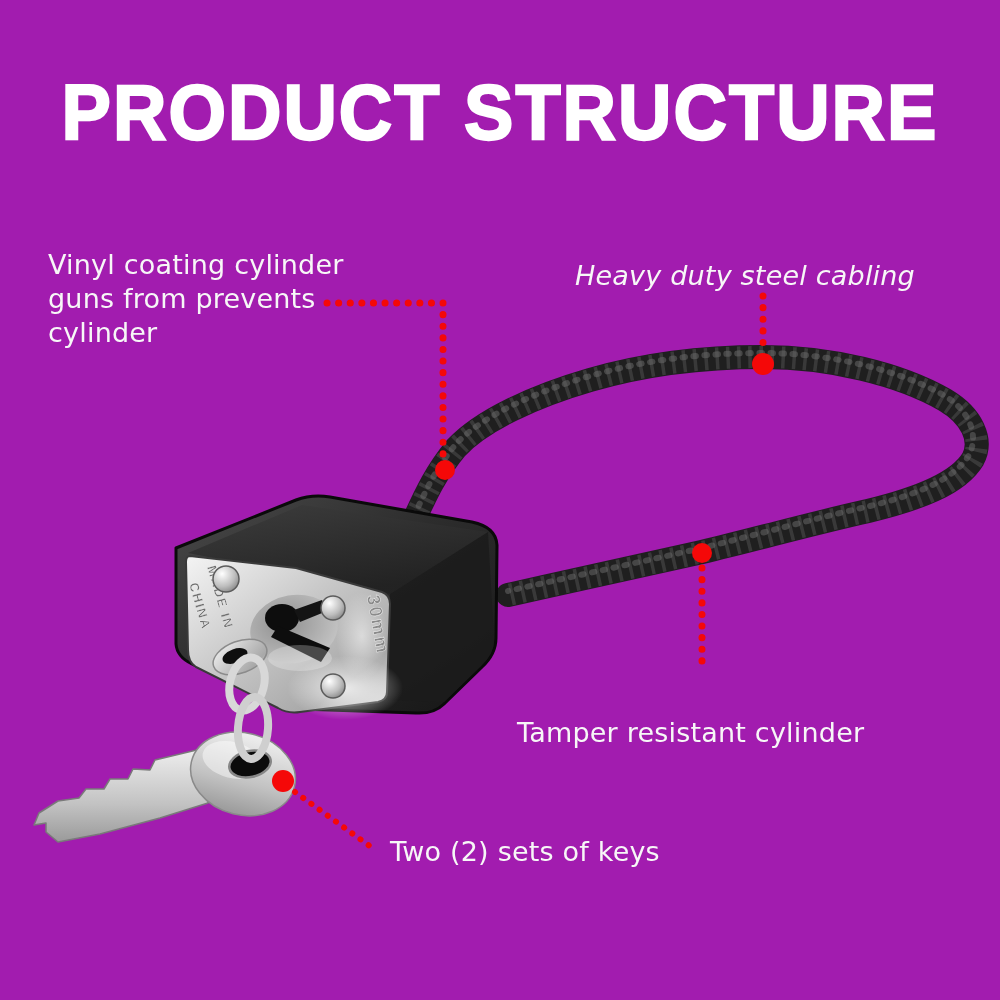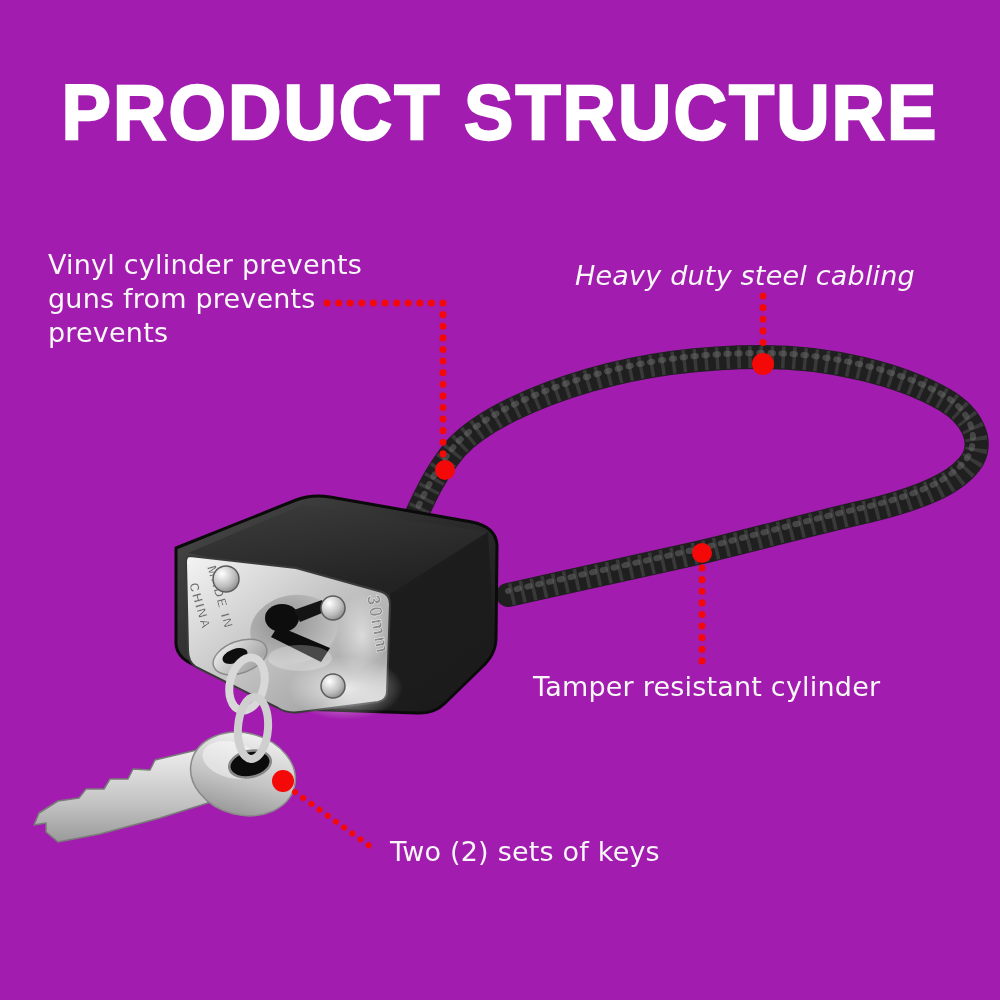--- a/index.html
+++ b/index.html
@@ -5,35 +5,35 @@
   html,body{margin:0;padding:0;background:#000;}
   .stage{position:relative;width:1000px;height:1000px;background:#a21caf;overflow:hidden;
          font-family:"DejaVu Sans",sans-serif;}
   .title{position:absolute;top:68px;left:0;width:1000px;text-align:center;
          font-family:"Liberation Sans",sans-serif;font-weight:bold;font-size:74px;
          color:#fff;letter-spacing:2px;-webkit-text-stroke:2.2px #fff;white-space:nowrap;
          transform:scaleY(1.05);transform-origin:50% 0;}
   .callout{position:absolute;color:#f7f7f7;font-size:27px;line-height:34px;letter-spacing:.2px;}
   .co-vinyl{left:48px;top:248px;}
   .co-cabling{left:575px;top:259px;font-style:italic;}
-  .co-cylinder{left:517px;top:670px;margin-left:16px;}
+  .co-cylinder{left:517px;top:716px;}
   .co-keys{left:390px;top:835px;}
   svg.art{position:absolute;left:0;top:0;}
 </style>
 </head>
 <body>
 
 <div class="stage">
 
   <div class="title">PRODUCT STRUCTURE</div>
 
   <div class="callout co-vinyl">
-    <div>Vinyl cylinder prevents</div>
+    <div>Vinyl coating cylinder</div>
     <div>guns from prevents</div>
-    <div>prevents</div>
+    <div>cylinder</div>
   </div>
 
   <div class="callout co-cabling">Heavy duty steel cabling</div>
   <div class="callout co-cylinder">Tamper resistant cylinder</div>
   <div class="callout co-keys">Two (2) sets of keys</div>
 
   <svg class="art" width="1000" height="1000" viewBox="0 0 1000 1000">
     <defs>
       <linearGradient id="gBody" x1="0" y1="0" x2="1" y2="1">
         <stop offset="0" stop-color="#4a4a4a"></stop>

